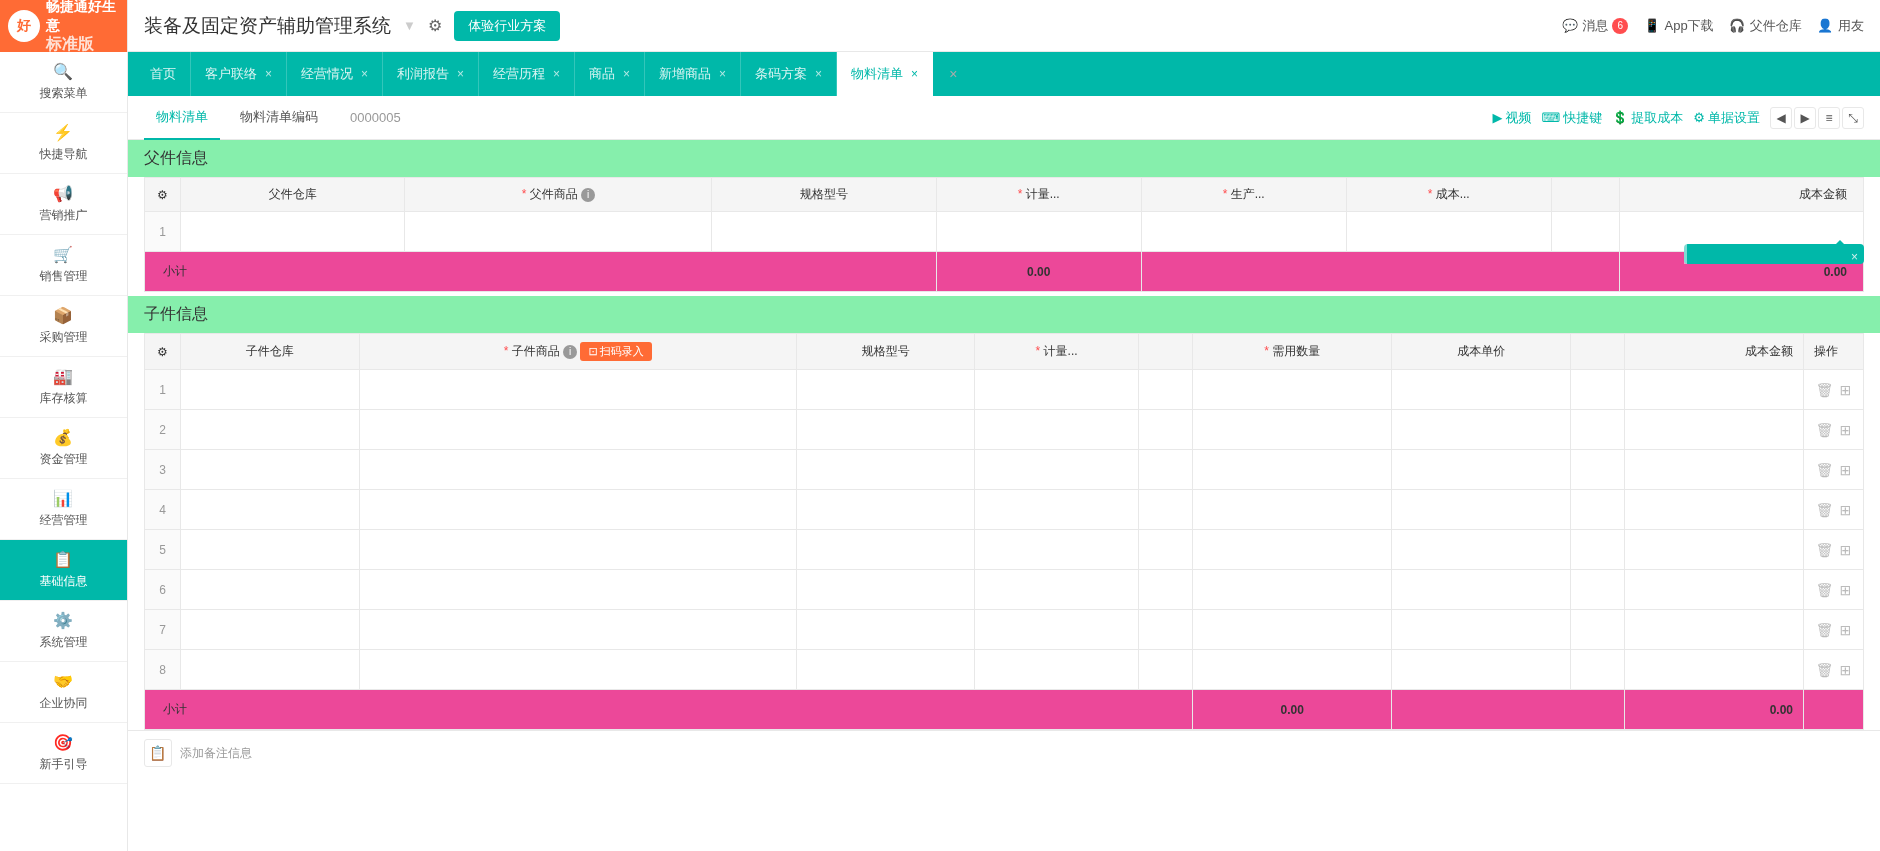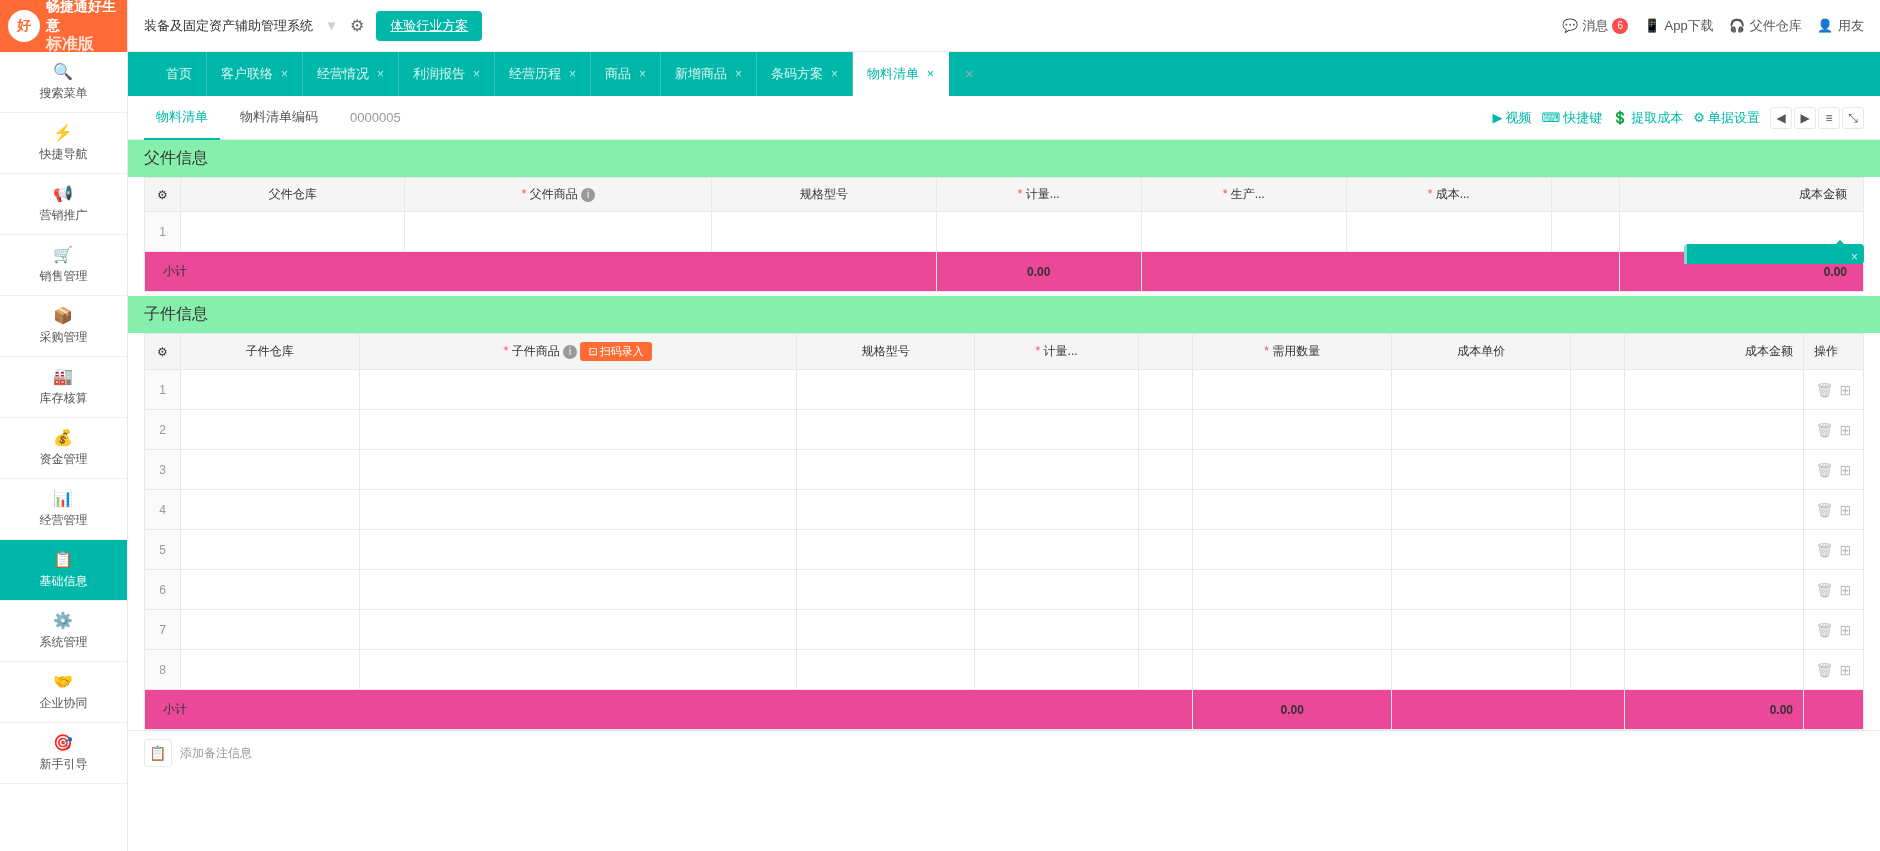--- a/index.html
+++ b/index.html
@@ -68,21 +68,20 @@
       gap: 12px;
     }
     .topbar-btn {
       background: #00b8a9;
       color: #fff;
       border: none;
       padding: 6px 14px;
       border-radius: 4px;
       cursor: pointer;
       font-size: 13px;
-      text-decoration: underline;
     }
     .topbar-right {
       display: flex;
       align-items: center;
       gap: 16px;
       color: #555;
       font-size: 13px;
     }
     .topbar-right-item {
       display: flex;
@@ -102,21 +101,21 @@
       align-items: center;
       justify-content: center;
     }
     .gear-icon { color: #666; cursor: pointer; font-size: 16px; }
 
     
     .nav-tabs {
       background: #00b8a9;
       display: flex;
       align-items: center;
-      padding: 0 24px;
+      padding: 0 8px;
       height: 44px;
       overflow-x: auto;
       flex-shrink: 0;
     }
     .nav-tab {
       color: rgba(255,255,255,0.85);
       padding: 0 14px;
       height: 44px;
       display: flex;
       align-items: center;
@@ -387,21 +386,21 @@
   </div>
   <div class="sidebar-item">
     <span class="icon">🎯</span>
     <span>新手引导</span>
   </div>
 </div>
 
 <div class="main">
 
   <div class="topbar">
-    <span style="color:#333;font-size:13px;">装备及固定资产辅助管理系统</span>
+    <span style="color:#333;font-size:19px;">装备及固定资产辅助管理系统</span>
     <span style="color:#ccc;">▼</span>
     <span class="gear-icon">⚙</span>
     <button class="topbar-btn">体验行业方案</button>
     <div style="flex:1;"></div>
     <div class="topbar-right">
       <div class="topbar-right-item">
         <span>💬</span>
         <span>消息</span>
         <span class="badge">6</span>
       </div>

